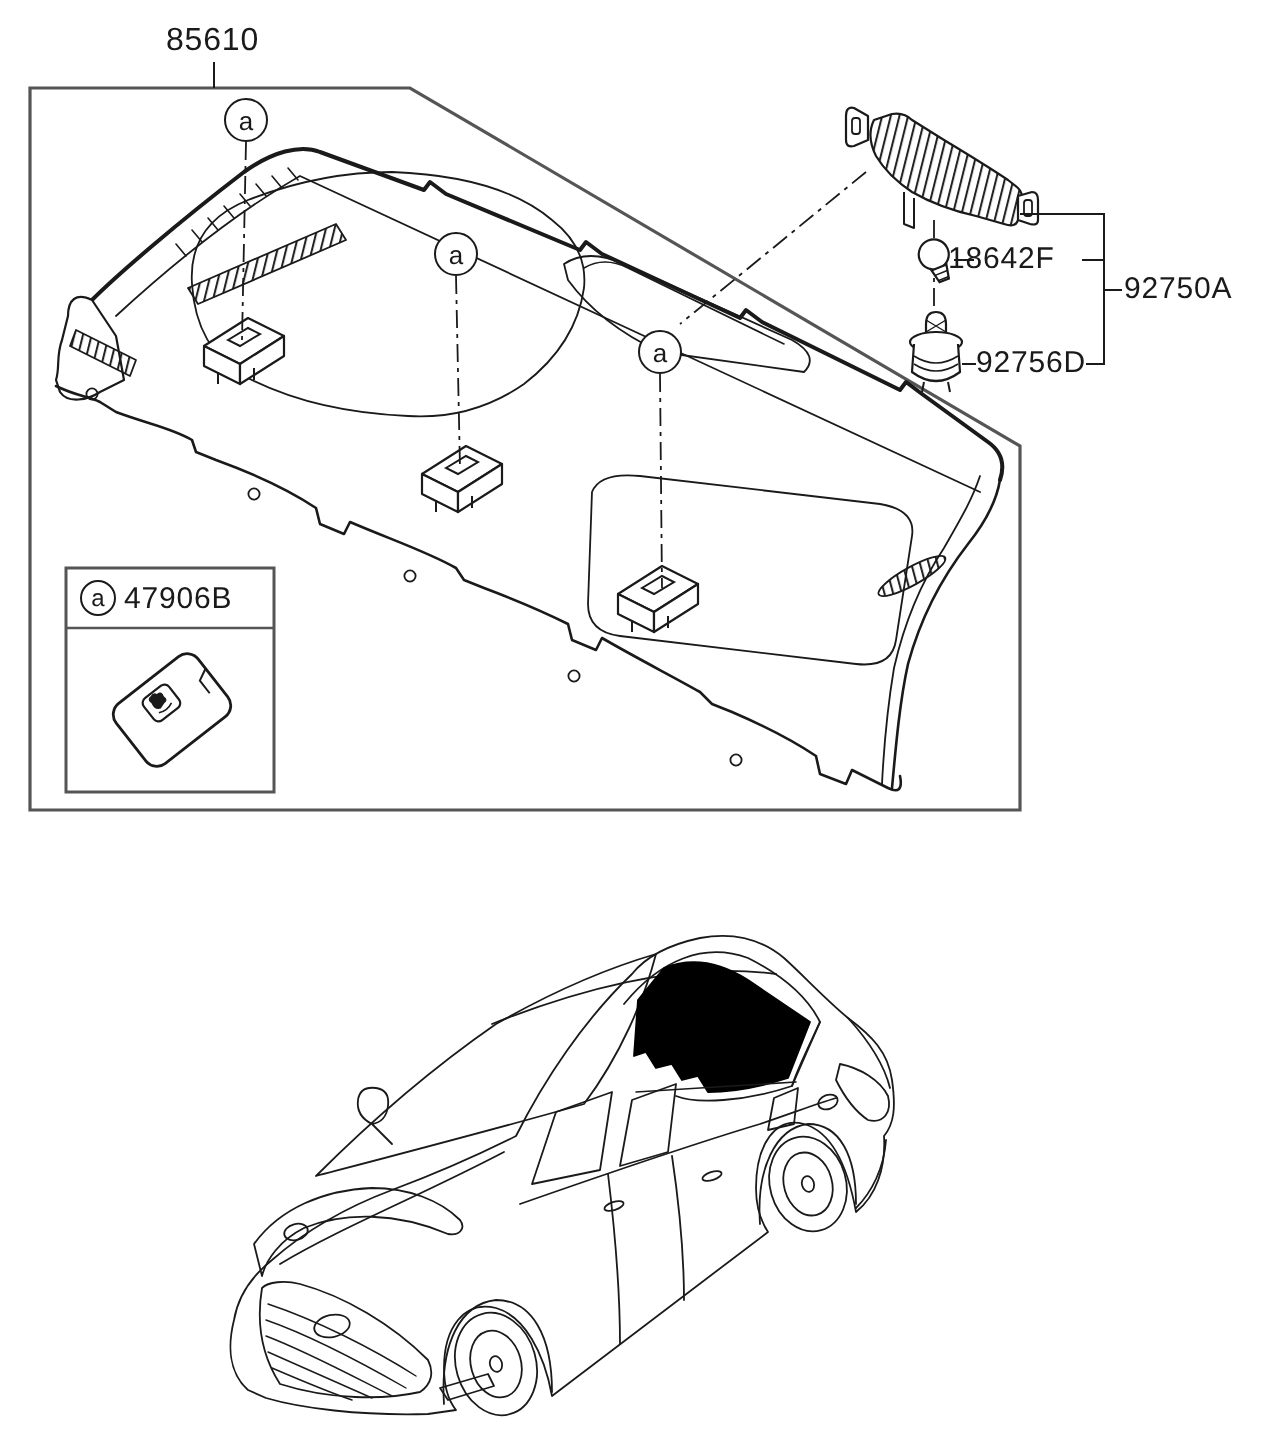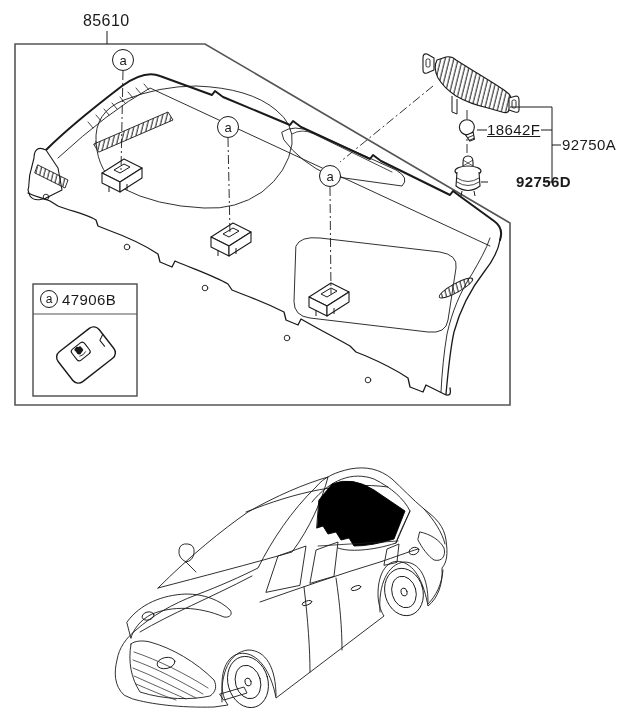--- a/index.html
+++ b/index.html
@@ -187,25 +187,25 @@
       <path d="M420,532 C430,534 440,540 444,548 C446,556 442,562 434,560 C428,556 422,548 418,540 Z"></path>
       <path d="M428,604 C436,596 442,584 443,570"></path>
       <ellipse cx="414" cy="551" rx="5" ry="3.5" transform="rotate(-20 414 551)"></ellipse>
 
       <path d="M424,509 C434,520 442,532 445,544 M410,511 C404,524 398,536 396,543"></path>
     </g>
   </svg>
 
   <div class="plabel big" style="left:83px;top:12px;">85610</div>
 
-  <div class="plabel" style="left:487px;top:122px;text-decoration:underline;">18642F</div>
+  <div class="plabel" style="left:474px;top:122px;">18642F</div>
 
   <div class="plabel" style="left:562px;top:137px;">92750A</div>
 
-  <div class="plabel" style="left:516px;top:174px;font-weight:bold;">92756D</div>
+  <div class="plabel" style="left:488px;top:174px;">92756D</div>
 
   <div class="plabel" style="left:62px;top:292px;">47906B</div>
 
   <div class="callout" style="left:112px;top:49px;">a</div>
   <div class="callout" style="left:217px;top:116px;">a</div>
   <div class="callout" style="left:319px;top:165px;">a</div>
   <div class="callout small" style="left:40px;top:290px;">a</div>
 
 </div>
 

